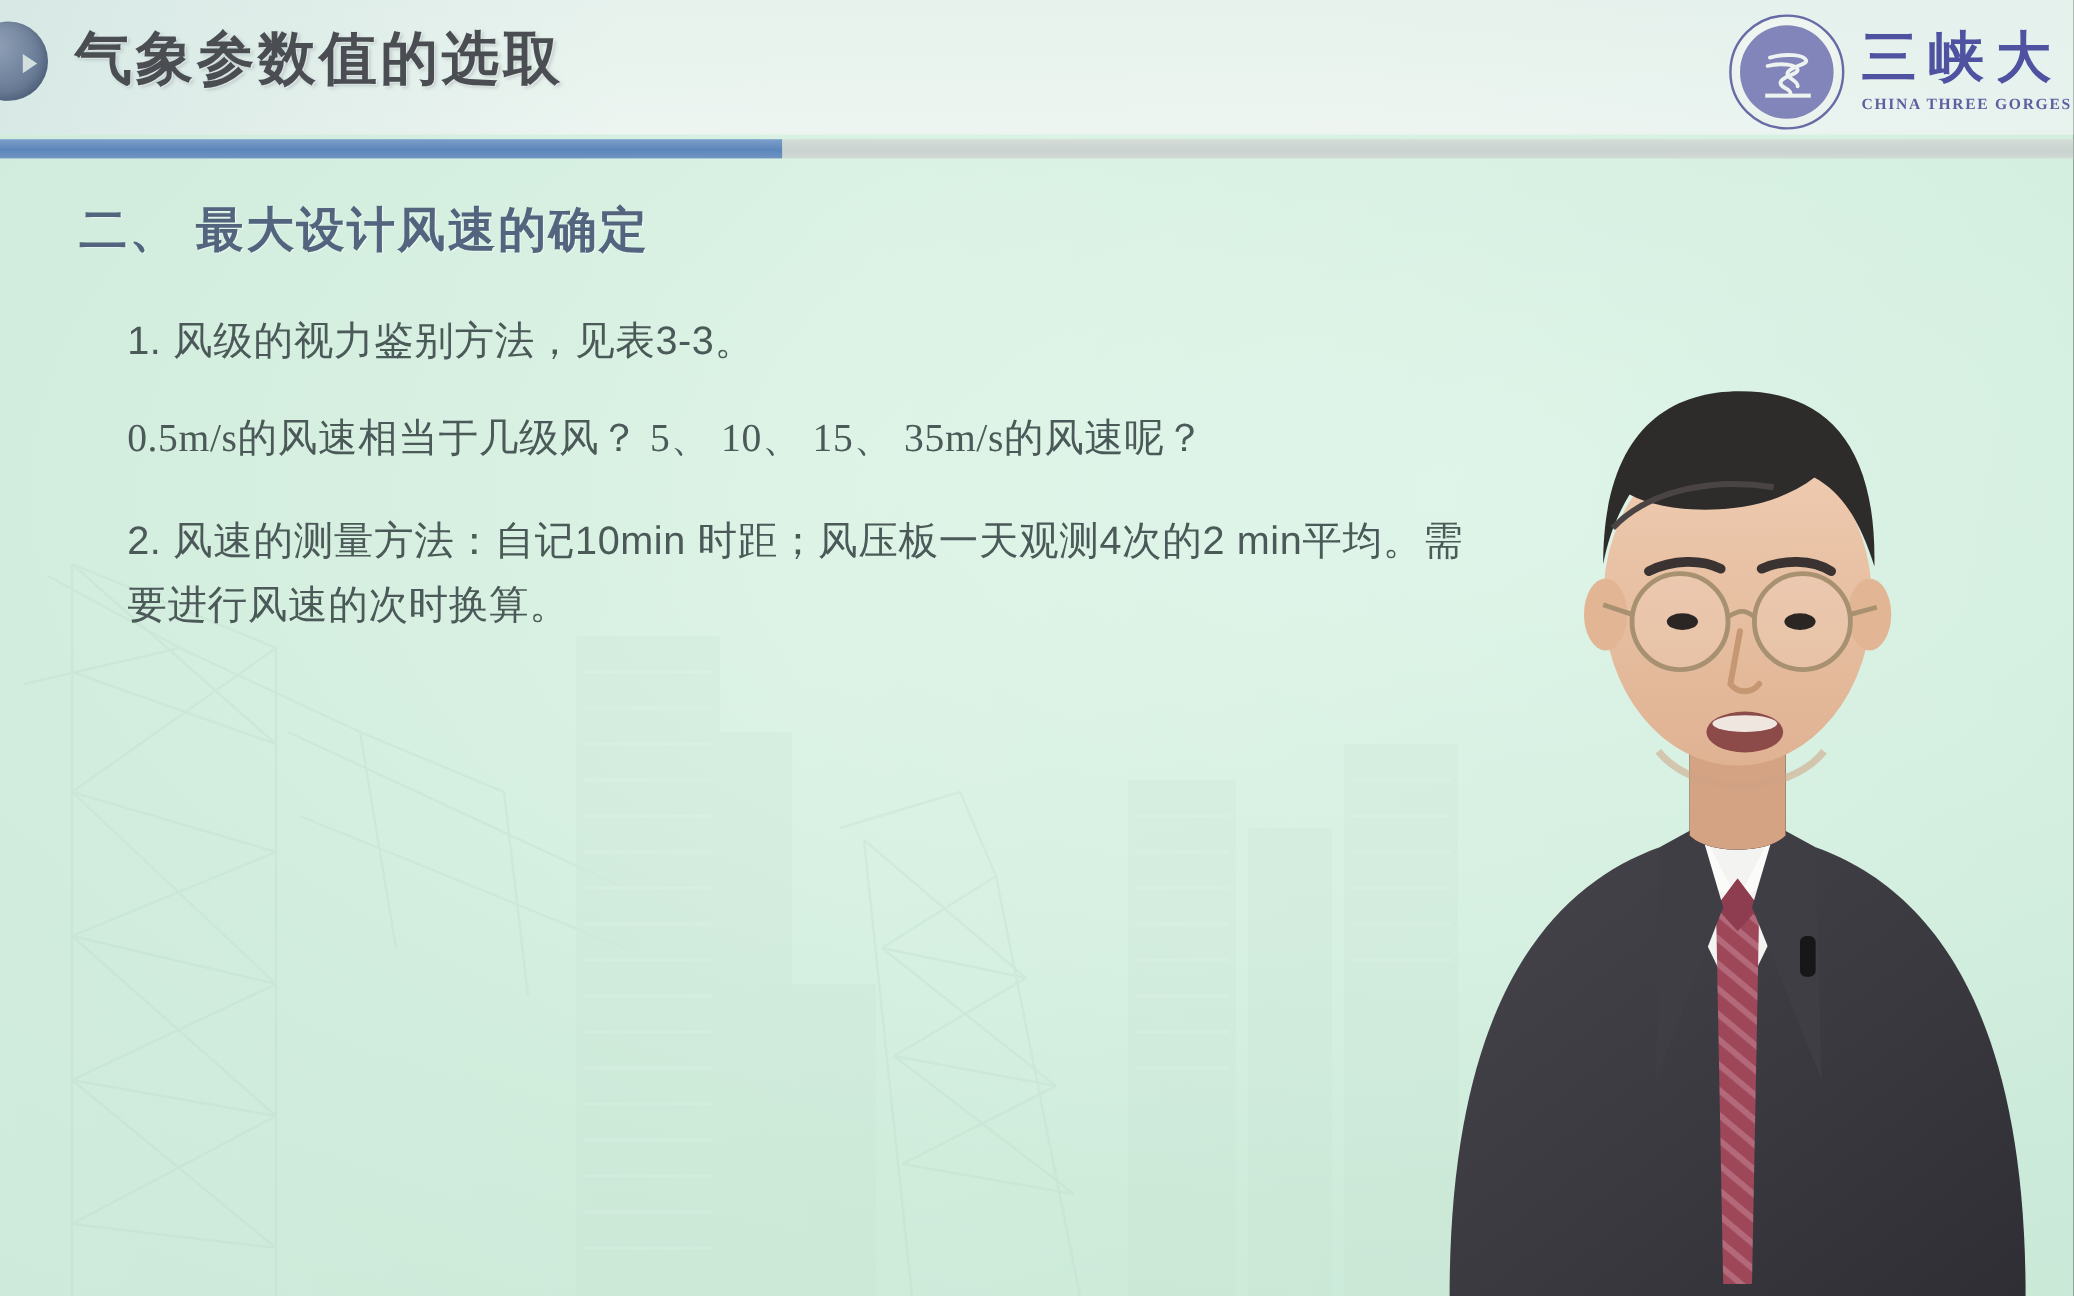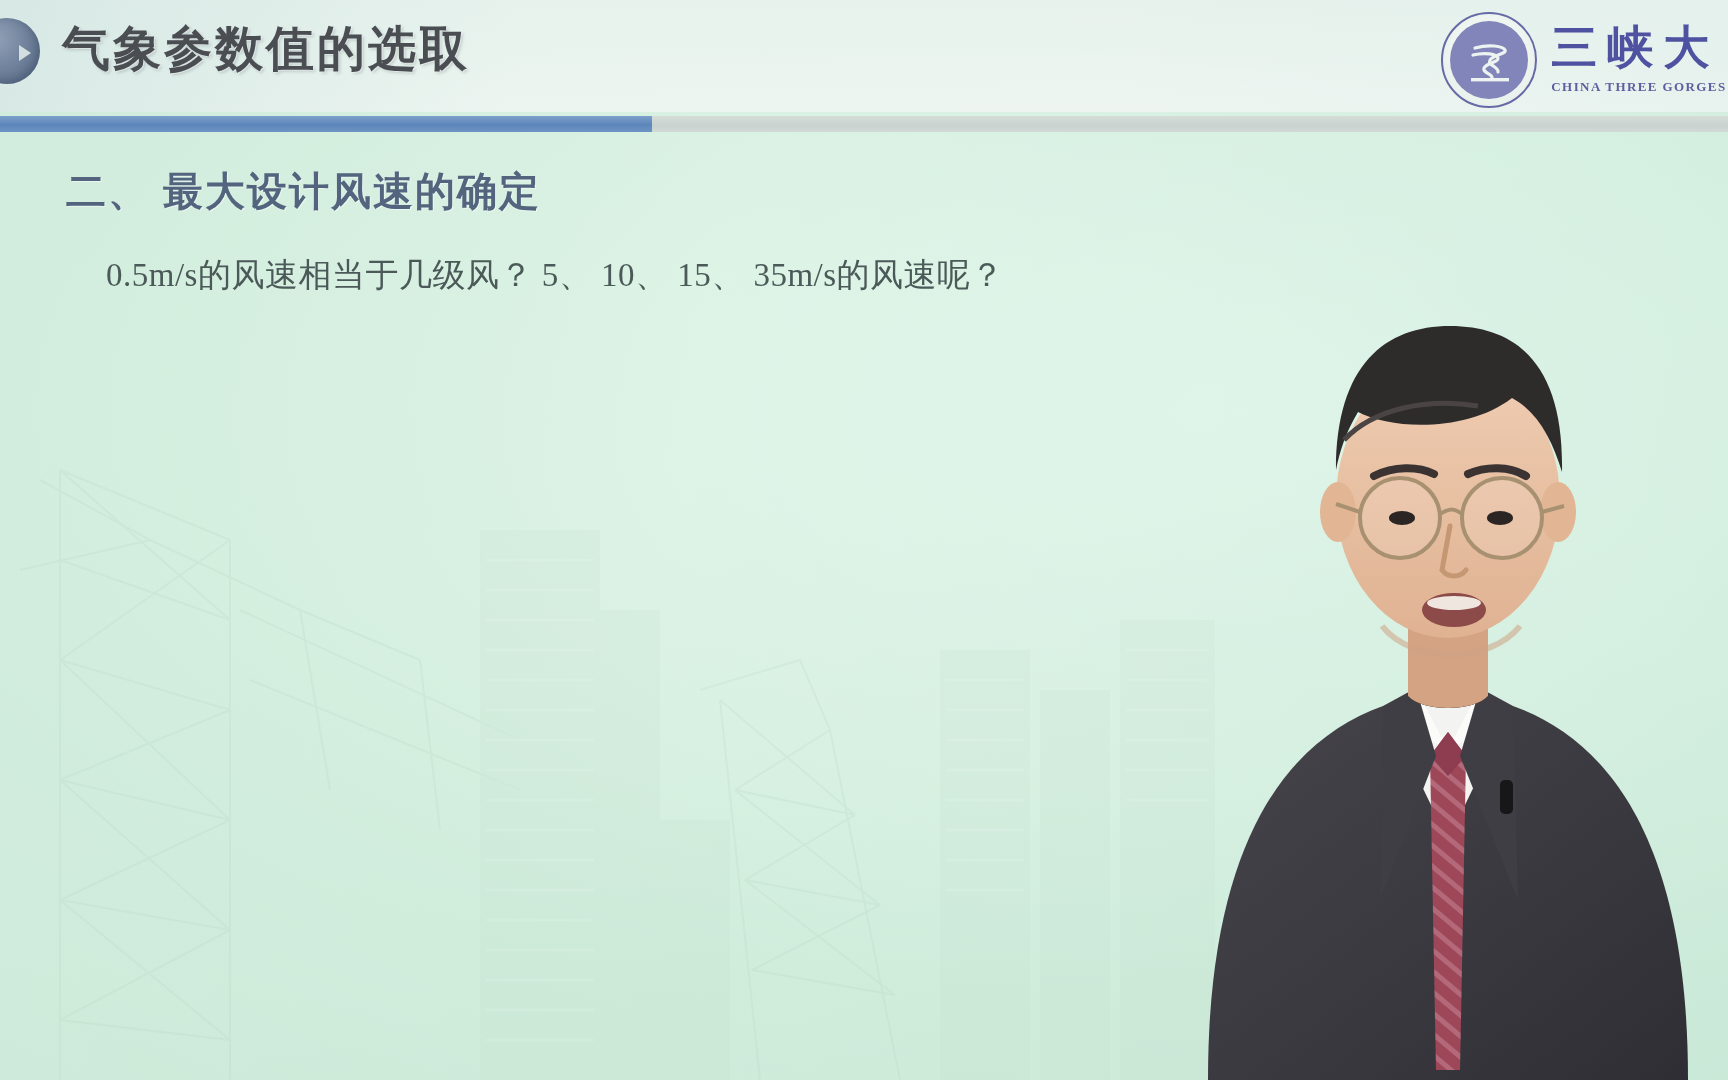--- a/index.html
+++ b/index.html
@@ -255,21 +255,23 @@
     </div>
   </div>
 
   <div class="rule">
     <div class="rule-blue"></div>
     <div class="rule-gray"></div>
   </div>
 
   <div class="content">
     <div class="section-heading">二、 最大设计风速的确定</div>
+    <div class="para p1">1. 风级的视力鉴别方法，见表3-3。</div>
     <div class="para p2">0.5m/s的风速相当于几级风？ 5、 10、 15、 35m/s的风速呢？</div>
+    <div class="para p3">2. 风速的测量方法：自记10min 时距；风压板一天观测4次的2 min平均。需要进行风速的次时换算。</div>
   </div>
 
   <div class="presenter">
     <svg viewBox="0 0 560 940" preserveAspectRatio="xMidYMax meet">
       <defs>
         <linearGradient id="suitg" x1="0" y1="0" x2="1" y2="1">
           <stop offset="0%" stop-color="#46444a"></stop>
           <stop offset="55%" stop-color="#3a3940"></stop>
           <stop offset="100%" stop-color="#2f2e34"></stop>
         </linearGradient>

